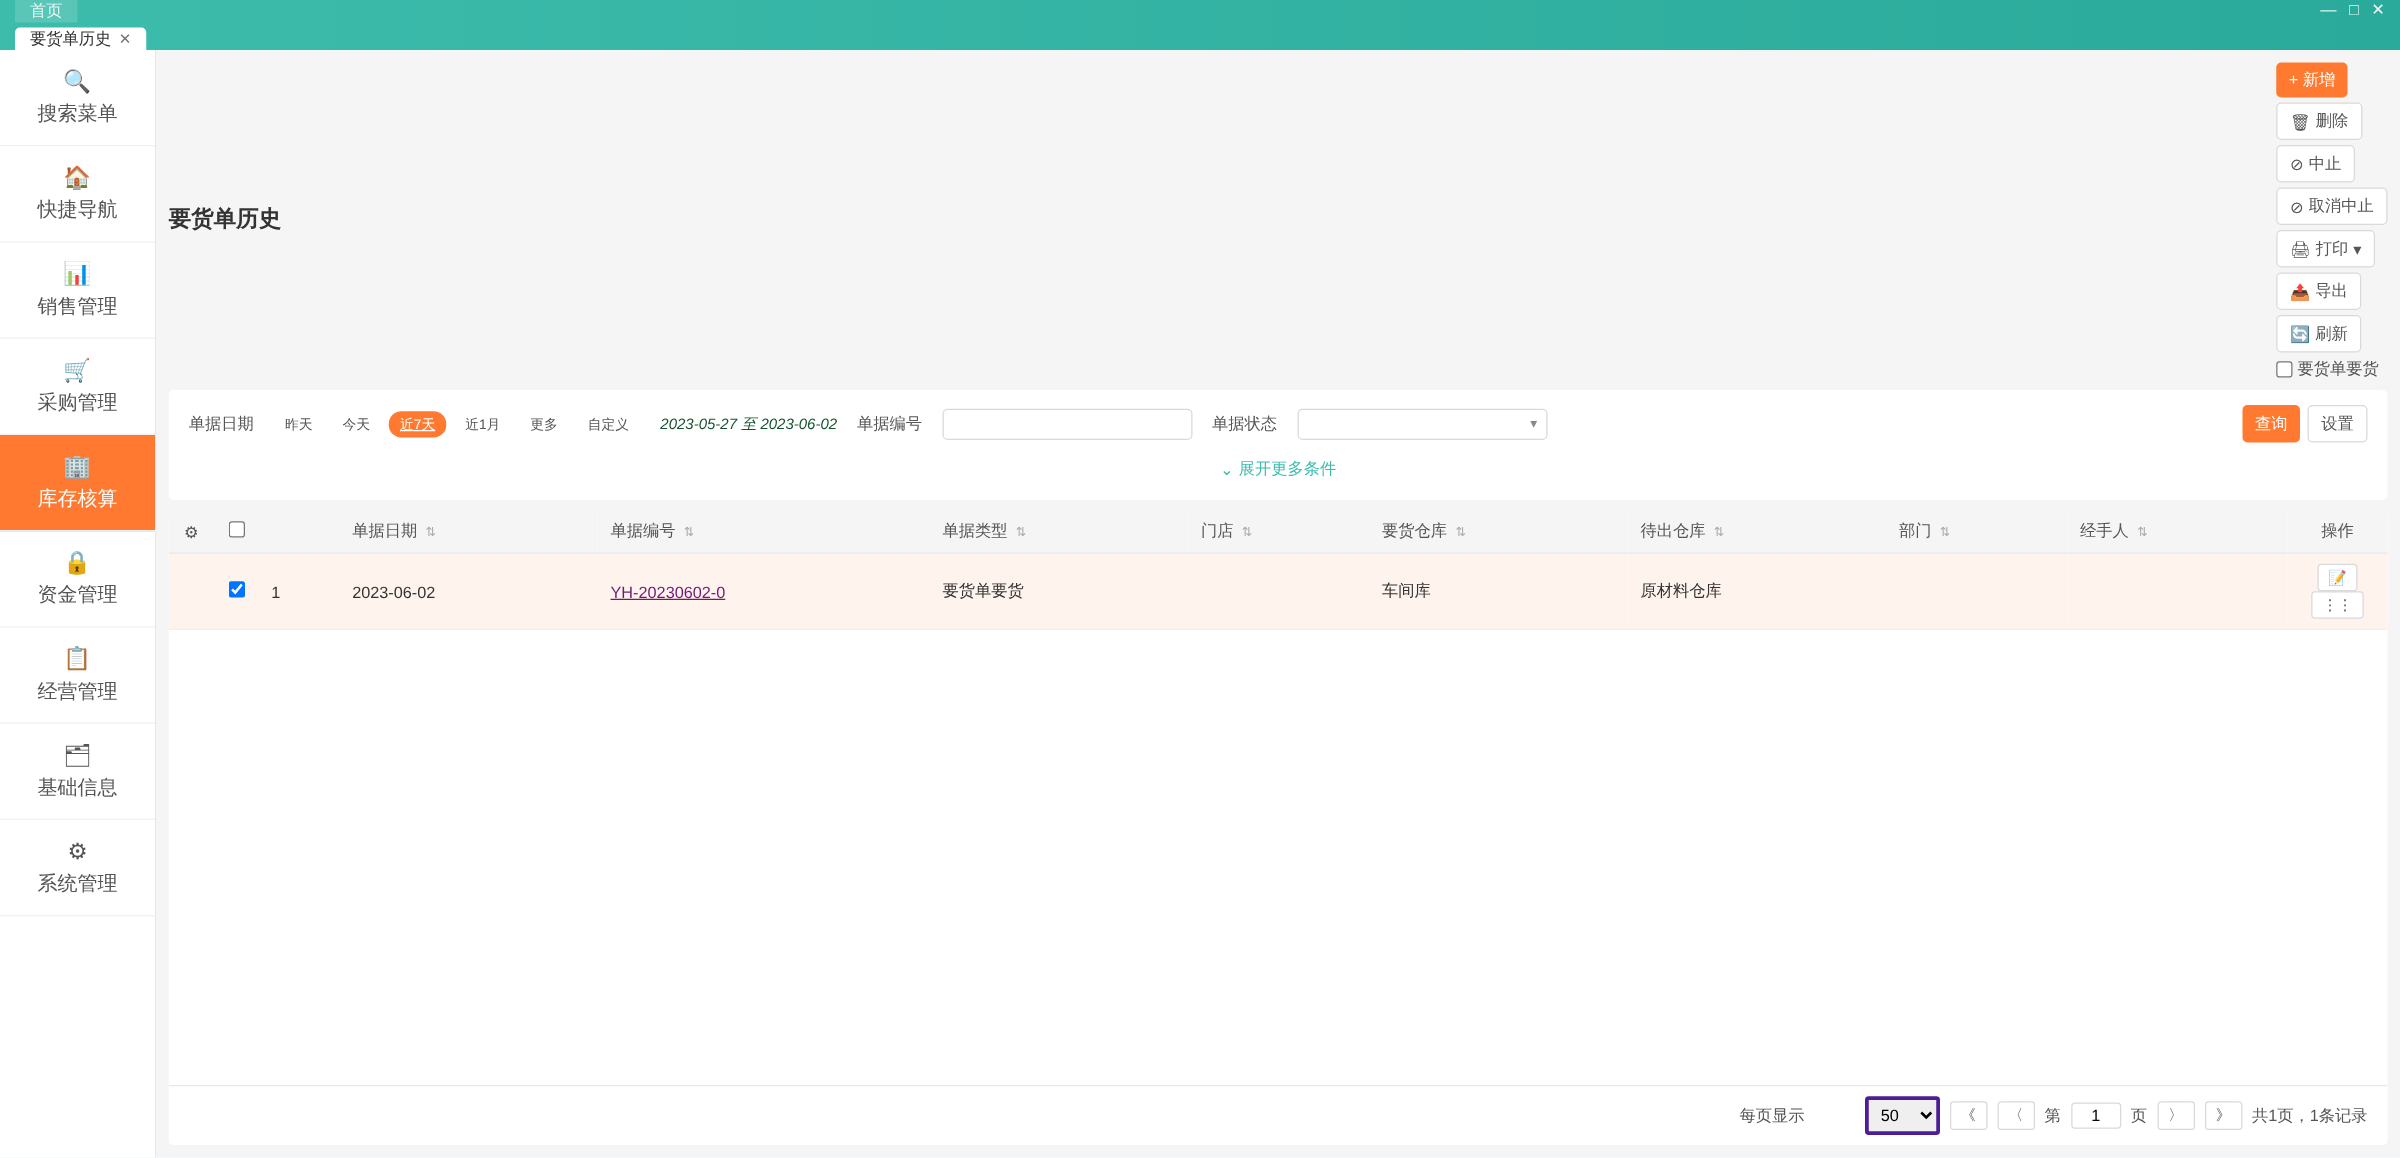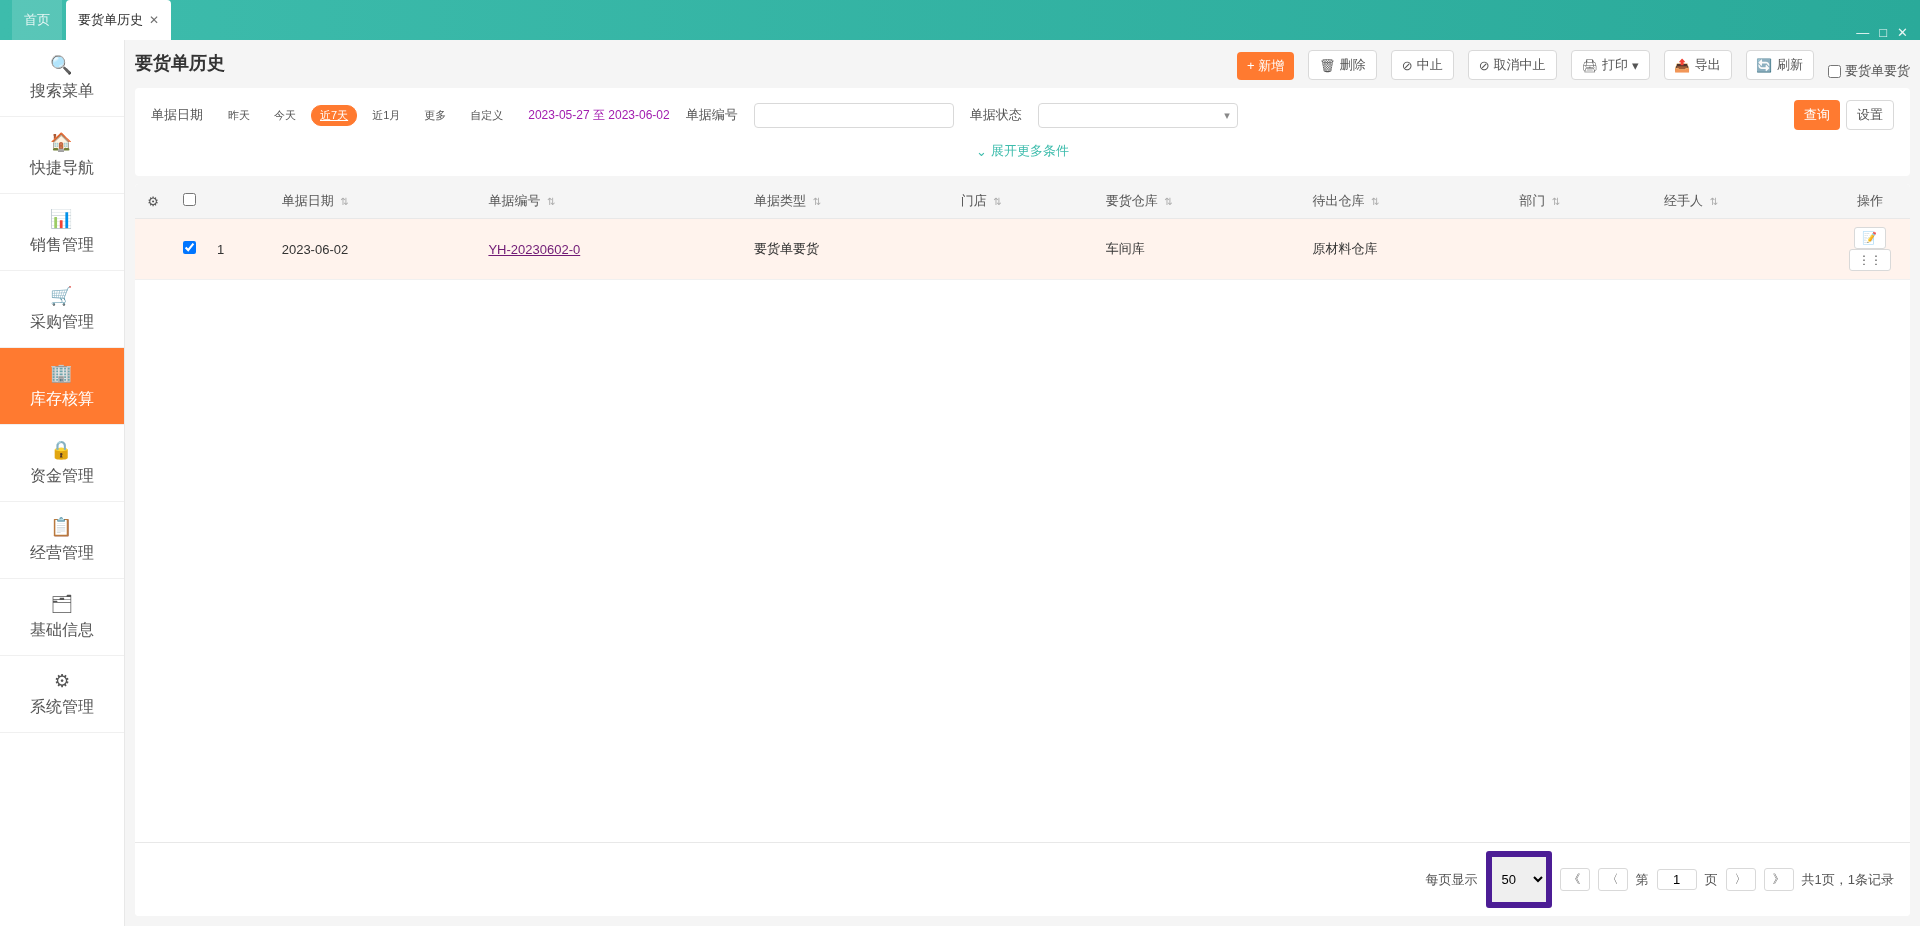--- a/index.html
+++ b/index.html
@@ -3,26 +3,27 @@
   <meta charset="utf-8">
   <style>
     * { box-sizing: border-box; margin: 0; padding: 0; font-family: 'Microsoft YaHei', Arial, sans-serif; font-size: 13px; }
     body { display: flex; flex-direction: column; height: 926px; overflow: hidden; background: #f0f2f5; }
 
     
     .top-bar {
       height: 40px;
       background: linear-gradient(to right, #3dbcac, #2aaa9a);
       display: flex;
-      align-items: flex-end;
+      align-items: flex-start;
       padding: 0 12px;
       color: white;
       gap: 4px;
       flex-shrink: 0;
       position: relative;
+      flex-direction: column;
     }
     .top-bar-tab {
       display: flex; align-items: center;
       padding: 0 12px;
       height: 100%;
       cursor: pointer;
       font-size: 13px;
       color: rgba(255,255,255,0.85);
     }
     .top-bar-tab.home {
@@ -140,21 +141,22 @@
       border: 1px solid transparent;
     }
     .date-btn.active {
       background: #ff7a30;
       color: white;
       border-color: #ff7a30;
       text-decoration: underline;
     }
     .date-range {
       font-size: 12px;
-      color: #a21caf;
+      color: #14532d;
+      font-style: italic;
     }
     .filter-input {
       border: 1px solid #d9d9d9;
       border-radius: 4px;
       padding: 4px 8px;
       width: 200px;
       outline: none;
       font-size: 13px;
     }
     .filter-select {
@@ -287,24 +289,25 @@
       justify-content: flex-end;
       padding: 8px 16px;
       gap: 8px;
       background: white;
       border-top: 1px solid #e8e8e8;
       font-size: 13px;
       color: #555;
       flex-shrink: 0;
     }
     .page-size-select {
-      border: 6px solid #4c1d95;
+      border: 3px solid #4c1d95;
       border-radius: 3px;
-      padding: 14px 6px;
-      font-size: 13px;
+      padding: 4px 6px;
+      font-size: 13px;
+      margin-left: 40px;
     }
     .page-btn {
       padding: 2px 8px;
       border: 1px solid #d9d9d9;
       border-radius: 3px;
       background: white;
       cursor: pointer;
       color: #555;
       font-size: 12px;
     }
@@ -317,22 +320,23 @@
       font-size: 13px;
     }
 
     .header-section {
       display: flex;
       align-items: center;
       justify-content: space-between;
     }
     .header-toolbar {
       display: flex;
-      align-items: flex-end;
-      gap: 14px;
+      align-items: flex-start;
+      gap: 4px;
+      flex-direction: column;
     }
 
     
     input[type="checkbox"] { cursor: pointer; }
     .table-area {
       flex: 1;
       display: flex;
       flex-direction: column;
       background: white;
       border-radius: 4px;

